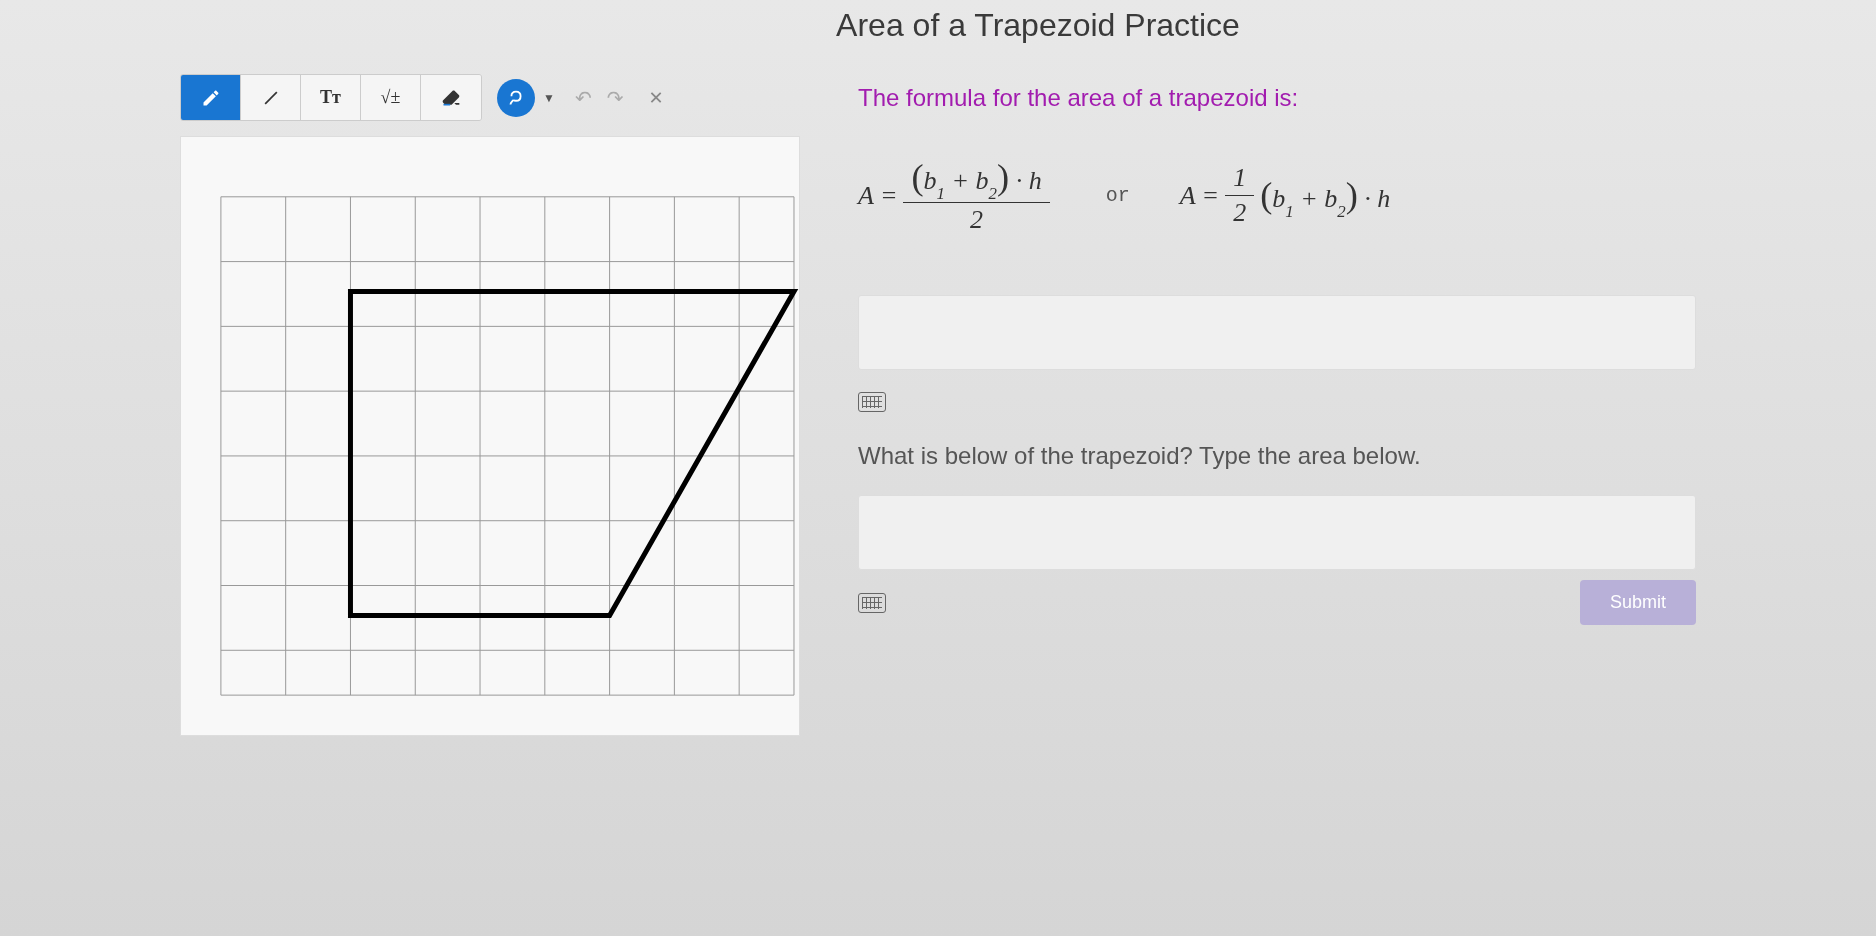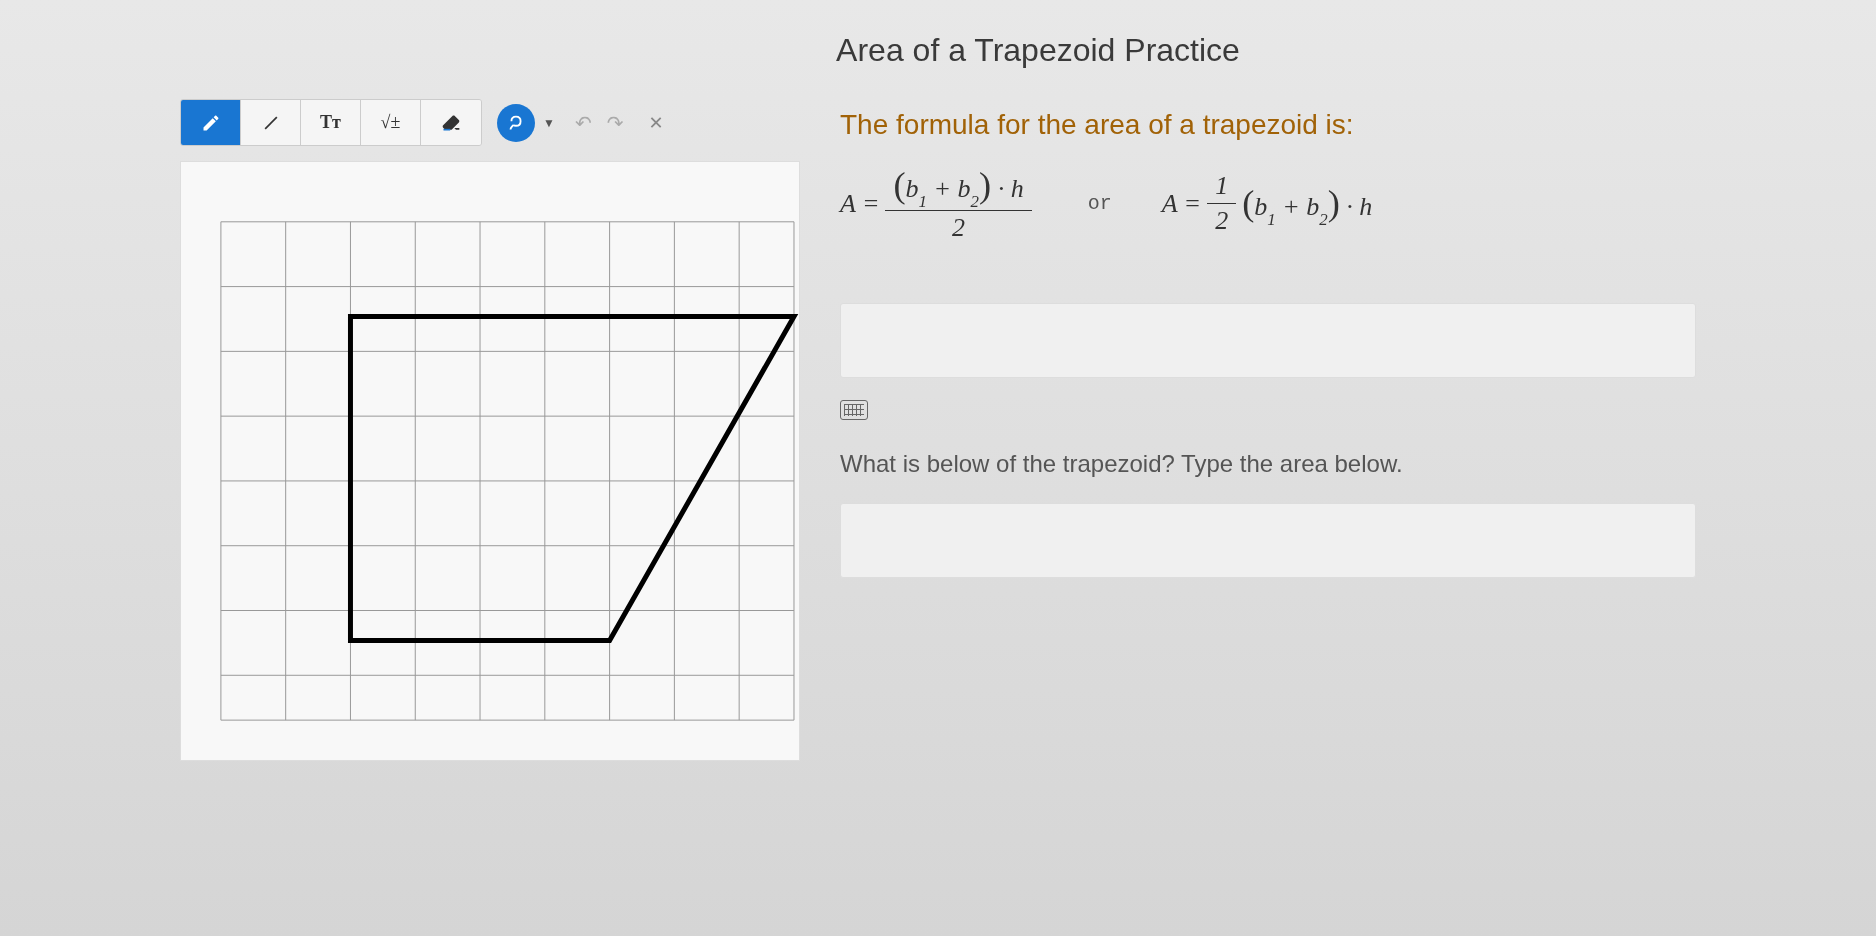--- a/index.html
+++ b/index.html
@@ -9,33 +9,33 @@
     }
     body {
       font-family: Arial, Helvetica, sans-serif;
       background: linear-gradient(to bottom, #e8e8e8, #d5d5d5);
       width: 1876px;
       height: 936px;
       overflow: hidden;
       position: relative;
     }
     .container {
-      padding: 32px 180px;
+      padding: 7px 180px;
     }
     .title {
       text-align: center;
       font-size: 32px;
       color: #3a3a3a;
       font-weight: 400;
       margin-bottom: 30px;
       margin-left: 200px;
     }
     .main-content {
       display: flex;
-      gap: 40px;
+      gap: 58px;
     }
     .left-panel {
       flex: 0 0 620px;
     }
     .toolbar {
       display: flex;
       align-items: center;
       margin-bottom: 15px;
     }
     .tool-group {
@@ -111,23 +111,23 @@
     }
     .grid-svg {
       width: 100%;
       height: 100%;
     }
     .right-panel {
       flex: 1;
       padding-top: 10px;
     }
     .intro-text {
-      font-size: 28px;
-      color: #a16207;
-      margin-bottom: 23px;
+      font-size: 24px;
+      color: #a21caf;
+      margin-bottom: 44px;
     }
     .formula-row {
       display: flex;
       align-items: center;
       gap: 50px;
       margin-bottom: 60px;
       font-family: 'Times New Roman', serif;
       font-style: italic;
       font-size: 26px;
       color: #333;
@@ -325,15 +325,19 @@
         </div>
       </div>
 
       <div class="input-box"></div>
       <div class="keyboard-row">
         <div class="keyboard-icon"></div>
       </div>
 
       <p class="question2">What is below of the trapezoid? Type the area below.</p>
       <div class="input-box"></div>
+      <div class="bottom-row">
+        <div class="keyboard-icon"></div>
+        <button class="submit-btn">Submit</button>
+      </div>
     </div>
   </div>
 </div>
 
 </body></html>

